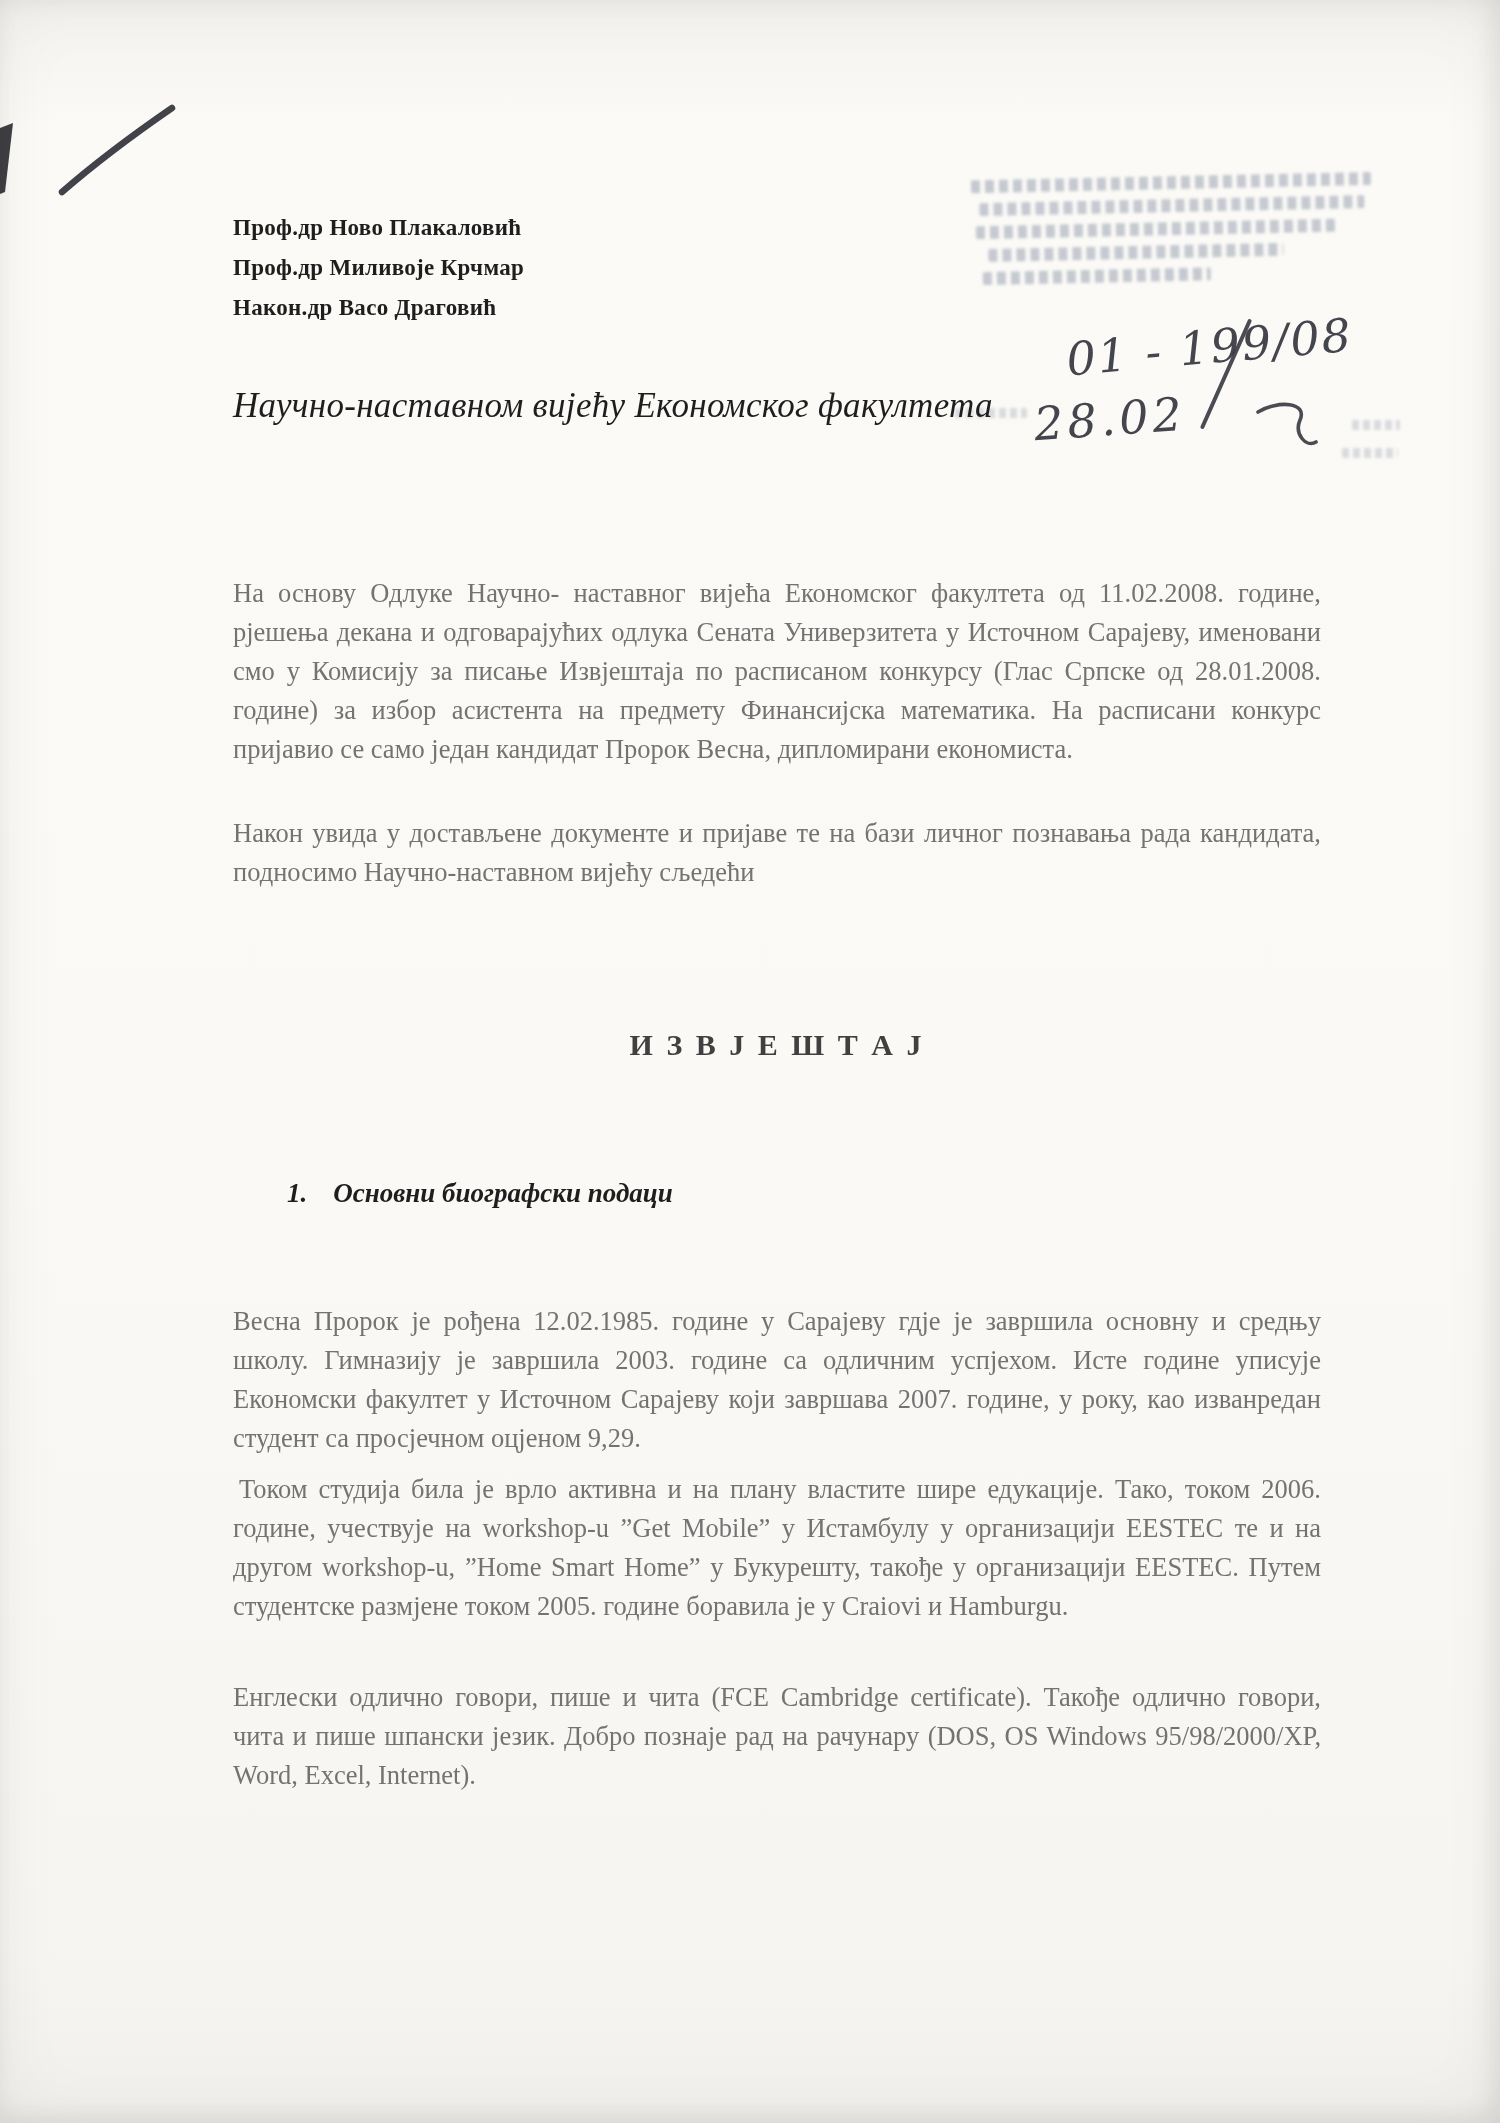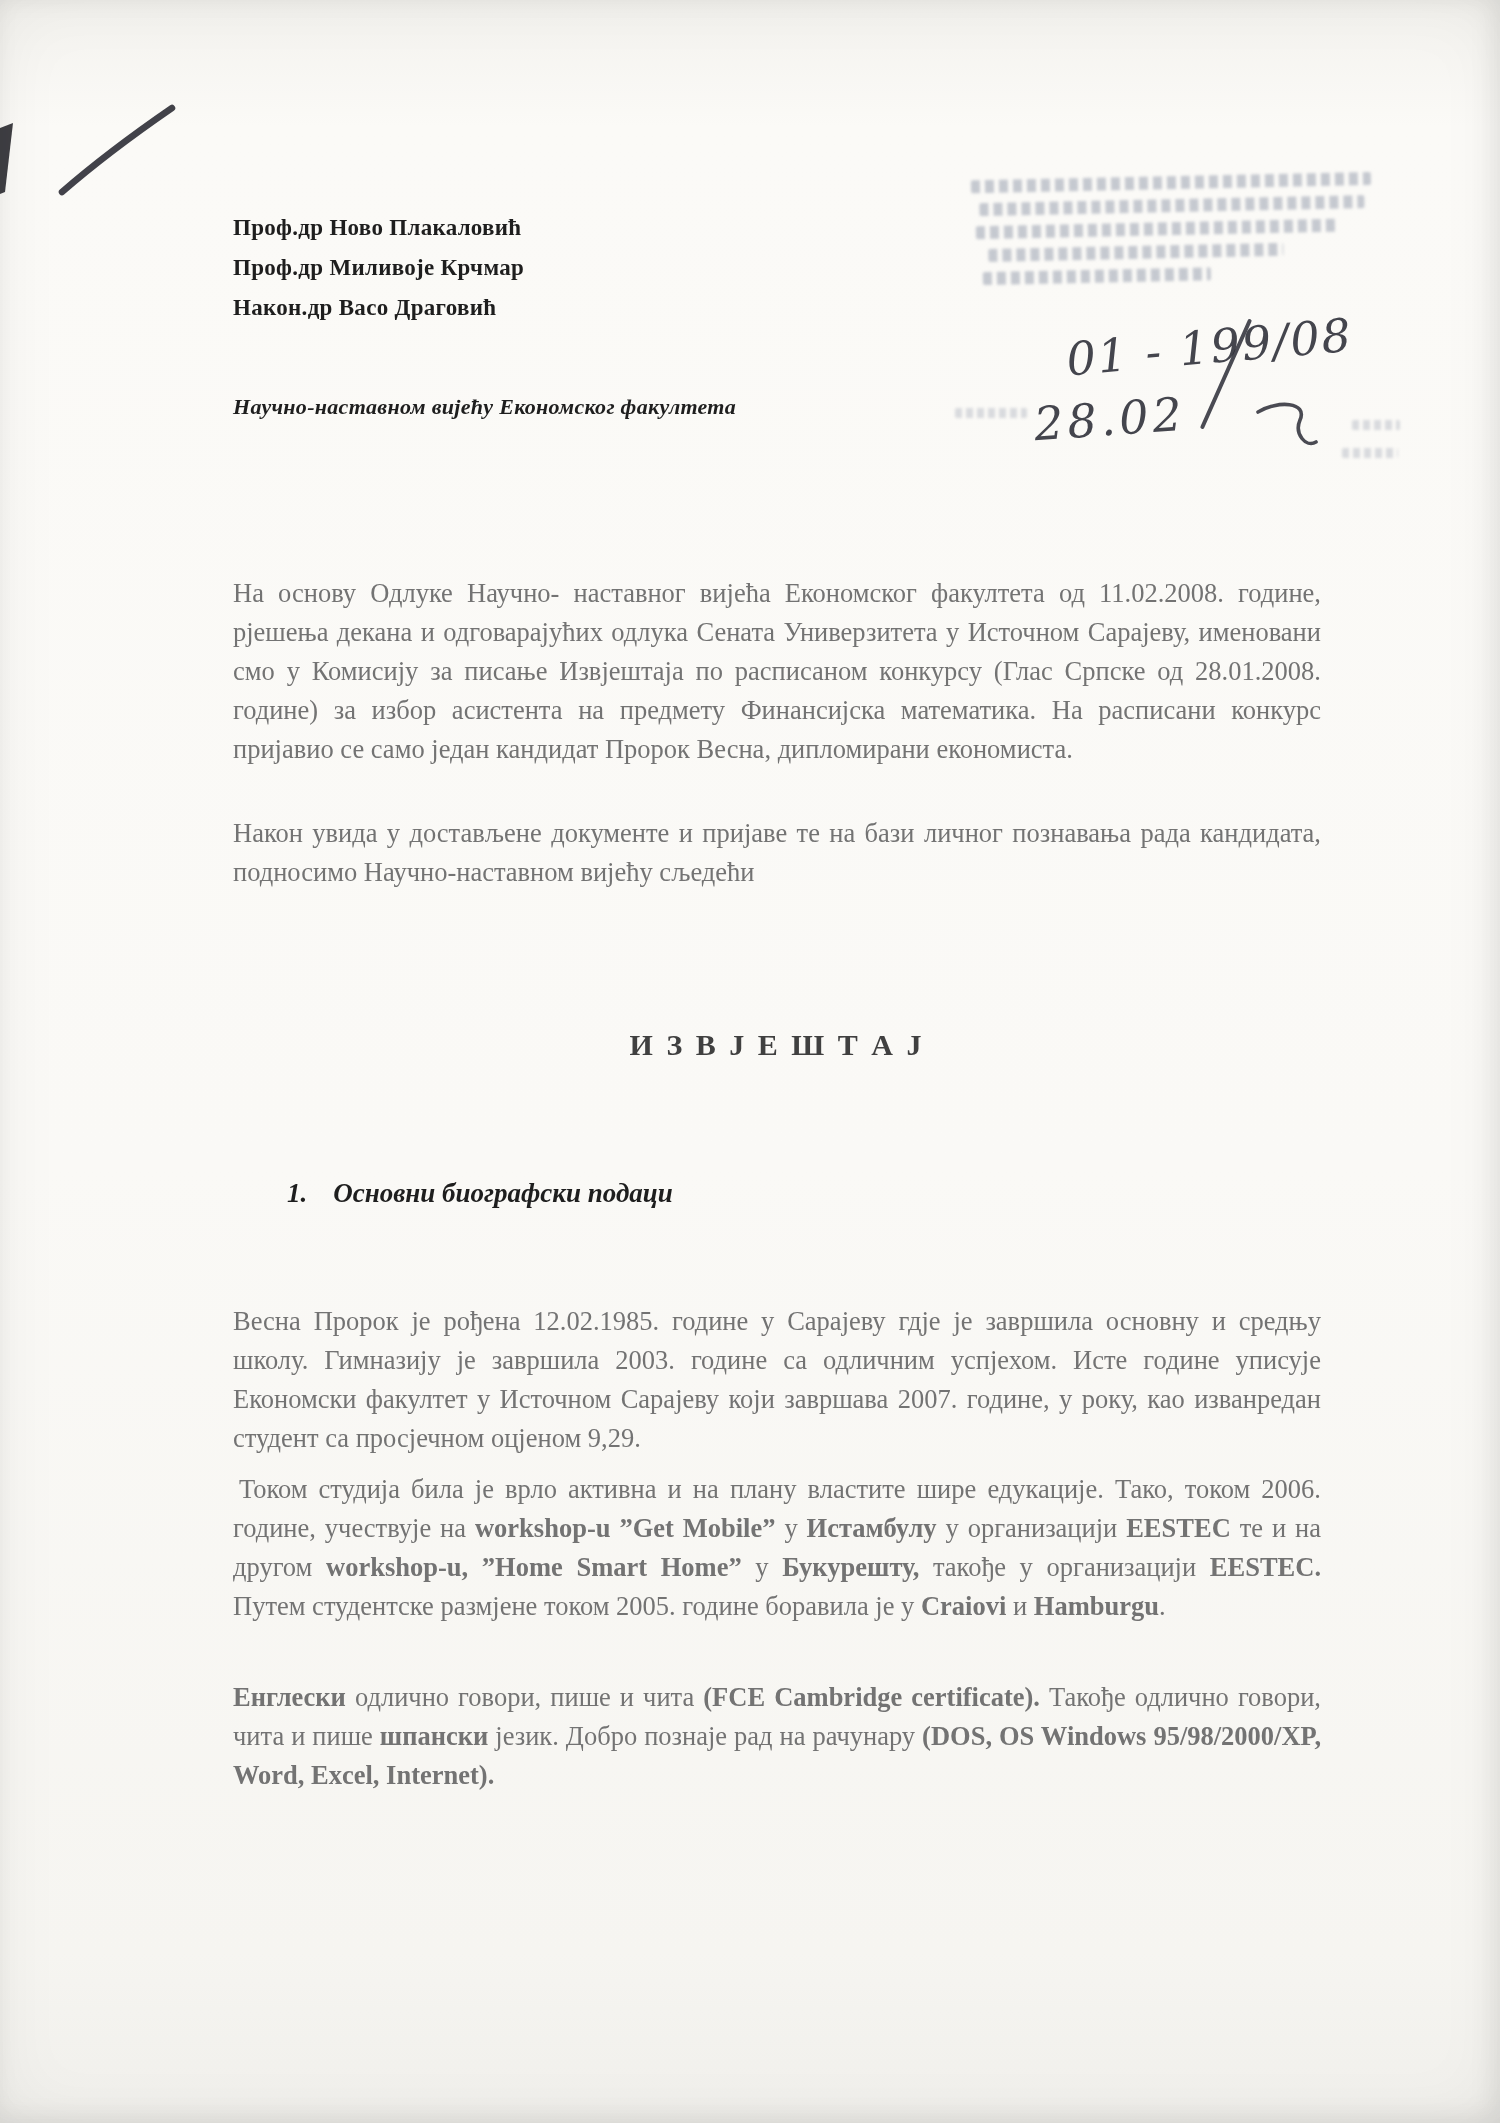--- a/index.html
+++ b/index.html
@@ -9,30 +9,30 @@
     overflow: hidden;
     font-family: "Liberation Serif", serif;
     color: #1e1e1e;
     background: linear-gradient(180deg, #f3f2ee 0%, #fbfaf7 6%, #faf9f6 55%, #f6f5f1 92%, #f0efeb 100%);
     box-shadow: inset 0 0 70px rgba(0,0,0,0.05), inset -10px 0 26px rgba(0,0,0,0.05), inset 0 -10px 24px rgba(0,0,0,0.04);
   }
   .abs { position: absolute; }
 
   
   .sig-block { left: 233px; top: 208px; font-weight: bold; font-size: 23px; line-height: 40px; letter-spacing: 0.3px; }
-  .addressee { left: 233px; top: 394px; font-weight: bold; font-style: italic; font-size: 22px; letter-spacing: 0.3px; }
+  .addressee { left: 233px; top: 386px; font-weight: normal; font-style: italic; font-size: 35px; letter-spacing: 0.3px; }
 
   
   .para { left: 233px; width: 1088px; font-size: 26.5px; line-height: 39px; text-align: justify; color: #737373; }
   #intro-p1 { top: 574px; }
   #intro-p2 { top: 814px; }
   #bio-p1   { top: 1302px; }
   #bio-p2   { top: 1470px; text-indent: 6px; }
   #bio-p3   { top: 1678px; }
-  .para .b { font-weight: bold; }
+  .para .b { font-weight: normal; }
 
   
   .report-title { left: 233px; top: 1028px; width: 1088px; text-align: center; font-weight: bold; font-size: 30px; letter-spacing: 3px; color: #404040; }
 
   
   .section-heading { left: 287px; top: 1178px; font-weight: bold; font-style: italic; font-size: 27px; }
   .section-heading .num { margin-right: 26px; }
 
   
   .stamp { left: 972px; top: 176px; width: 412px; transform: rotate(-1.2deg); opacity: .5; filter: blur(1.6px); }

